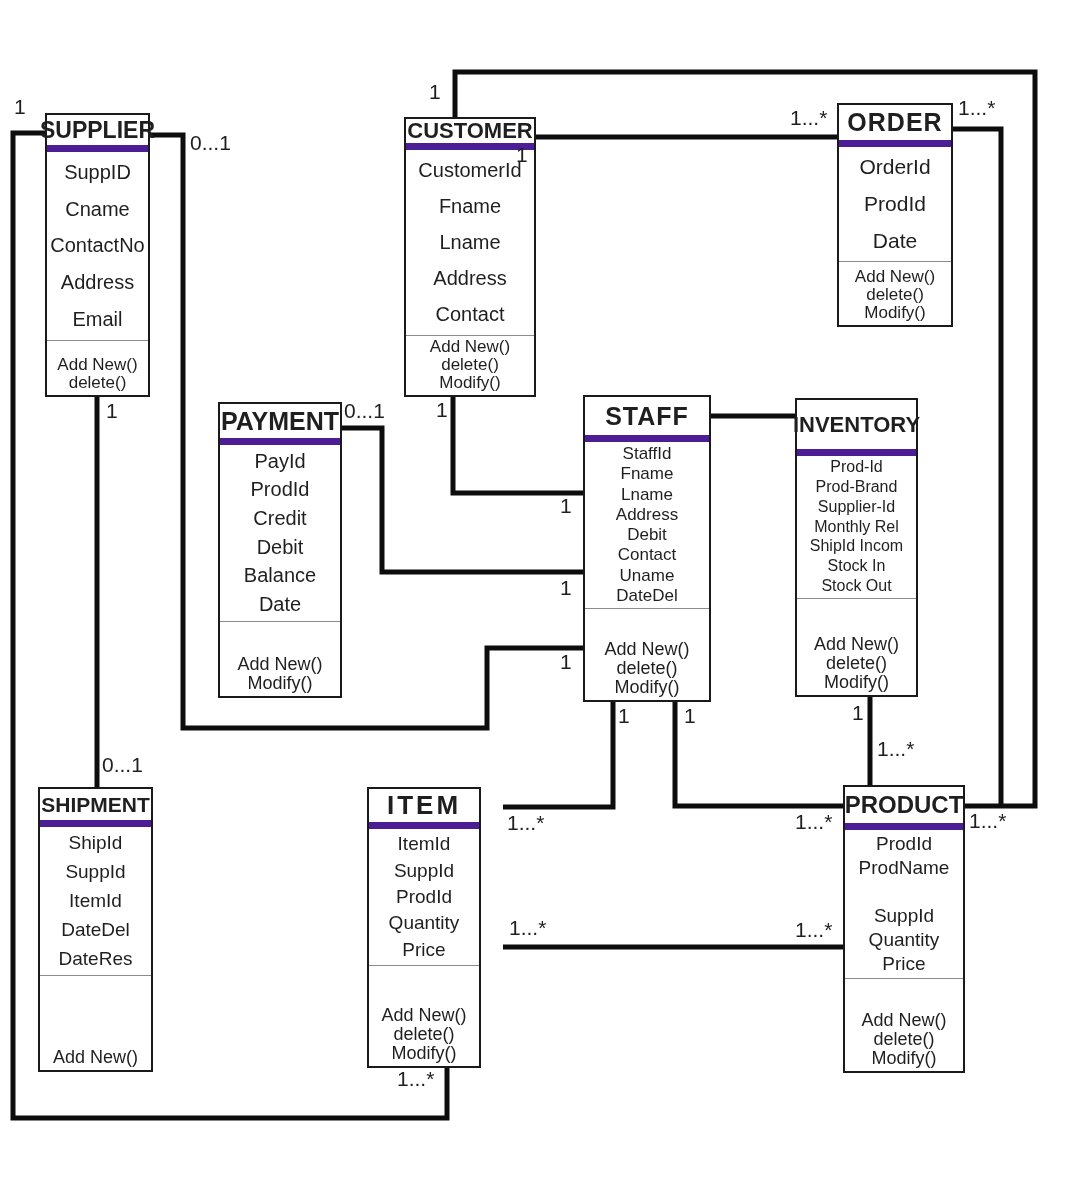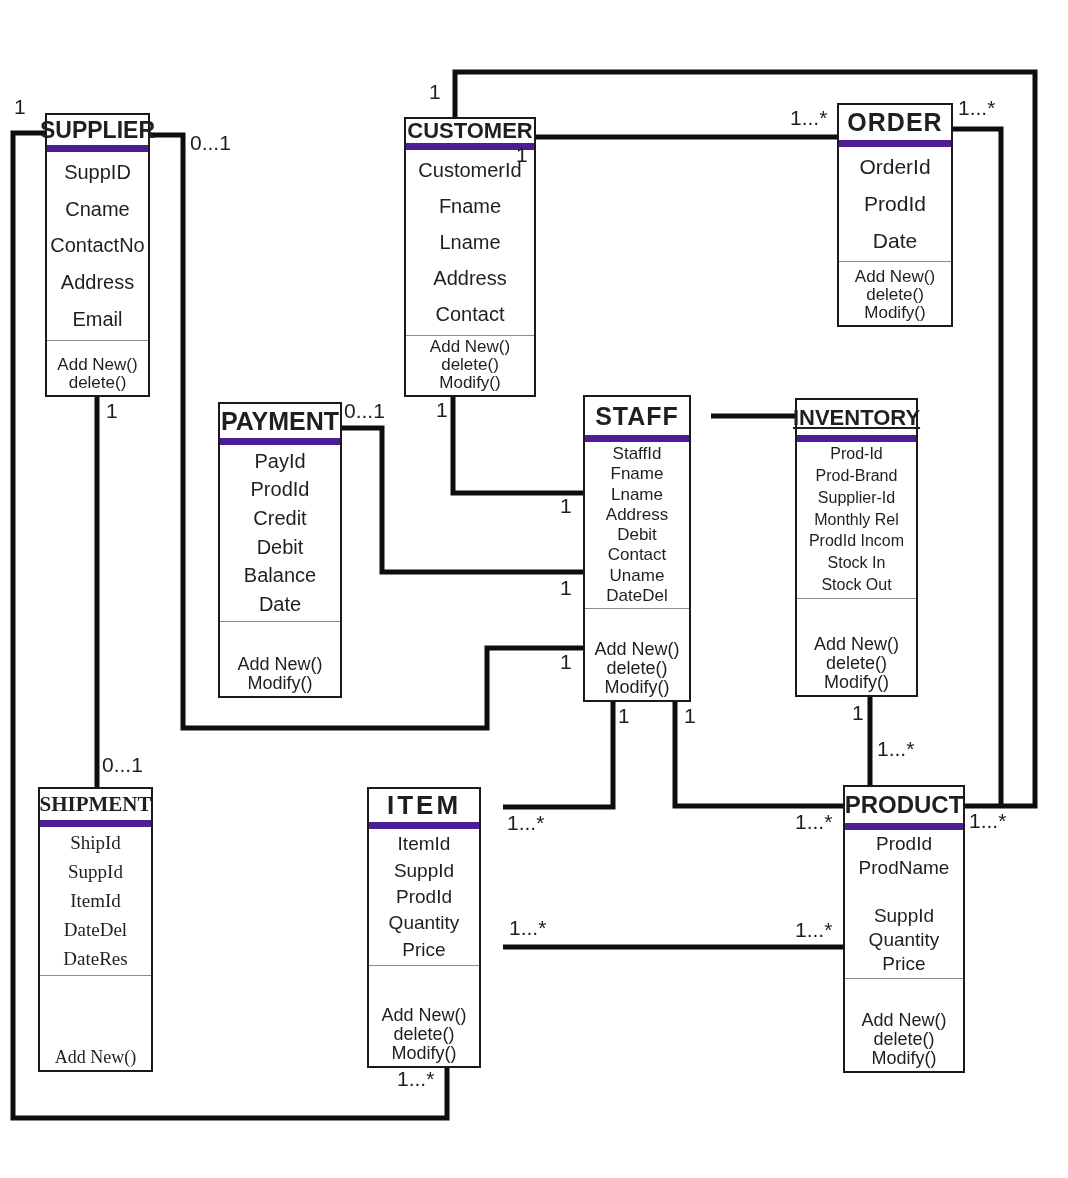--- a/index.html
+++ b/index.html
@@ -121,56 +121,56 @@
         <span>Credit</span>
         <span>Debit</span>
         <span>Balance</span>
         <span>Date</span>
       </div>
       <div class="e-methods" style="height: 75px; font-size: 18px;">
         <span>Add New()</span>
         <span>Modify()</span>
       </div>
     </div>
-    <div class="entity" style="left: 583px; top: 395px; width: 108px; height: 307px;">
+    <div class="entity" style="left: 583px; top: 395px; width: 128px; height: 307px;">
       <div class="e-title" style="height: 45px; font-size: 25px; letter-spacing: 1px;">STAFF</div>
       <div class="e-attrs" style="font-size: 17px;">
         <span>StaffId</span>
         <span>Fname</span>
         <span>Lname</span>
         <span>Address</span>
         <span>Debit</span>
         <span>Contact</span>
         <span>Uname</span>
         <span>DateDel</span>
       </div>
       <div class="e-methods" style="height: 92px; font-size: 18px;">
         <span>Add New()</span>
         <span>delete()</span>
         <span>Modify()</span>
       </div>
     </div>
     <div class="entity" style="left: 795px; top: 398px; width: 123px; height: 299px;">
-      <div class="e-title" style="height: 42px; font-size: 22px; letter-spacing: 0px; text-decoration: underline;">INVENTORY</div>
+      <div class="e-title" style="height: 56px; font-size: 22px; letter-spacing: 0px;">INVENTORY</div>
       <div class="e-attrs" style="font-size: 16px;">
         <span>Prod-Id</span>
         <span>Prod-Brand</span>
         <span>Supplier-Id</span>
         <span>Monthly Rel</span>
-        <span>ProdId Incom</span>
+        <span>ShipId Incom</span>
         <span>Stock In</span>
         <span>Stock Out</span>
       </div>
       <div class="e-methods" style="height: 97px; font-size: 18px;">
         <span>Add New()</span>
         <span>delete()</span>
         <span>Modify()</span>
       </div>
     </div>
-    <div class="entity" style="left: 38px; top: 787px; width: 115px; height: 285px; font-family: Liberation Serif, serif;">
+    <div class="entity" style="left: 38px; top: 787px; width: 115px; height: 285px;">
       <div class="e-title" style="height: 38px; font-size: 21px; letter-spacing: 0px;">SHIPMENT</div>
       <div class="e-attrs" style="font-size: 19px;">
         <span>ShipId</span>
         <span>SuppId</span>
         <span>ItemId</span>
         <span>DateDel</span>
         <span>DateRes</span>
       </div>
       <div class="e-methods" style="height: 95px; font-size: 18px;">
         <span>Add New()</span>

